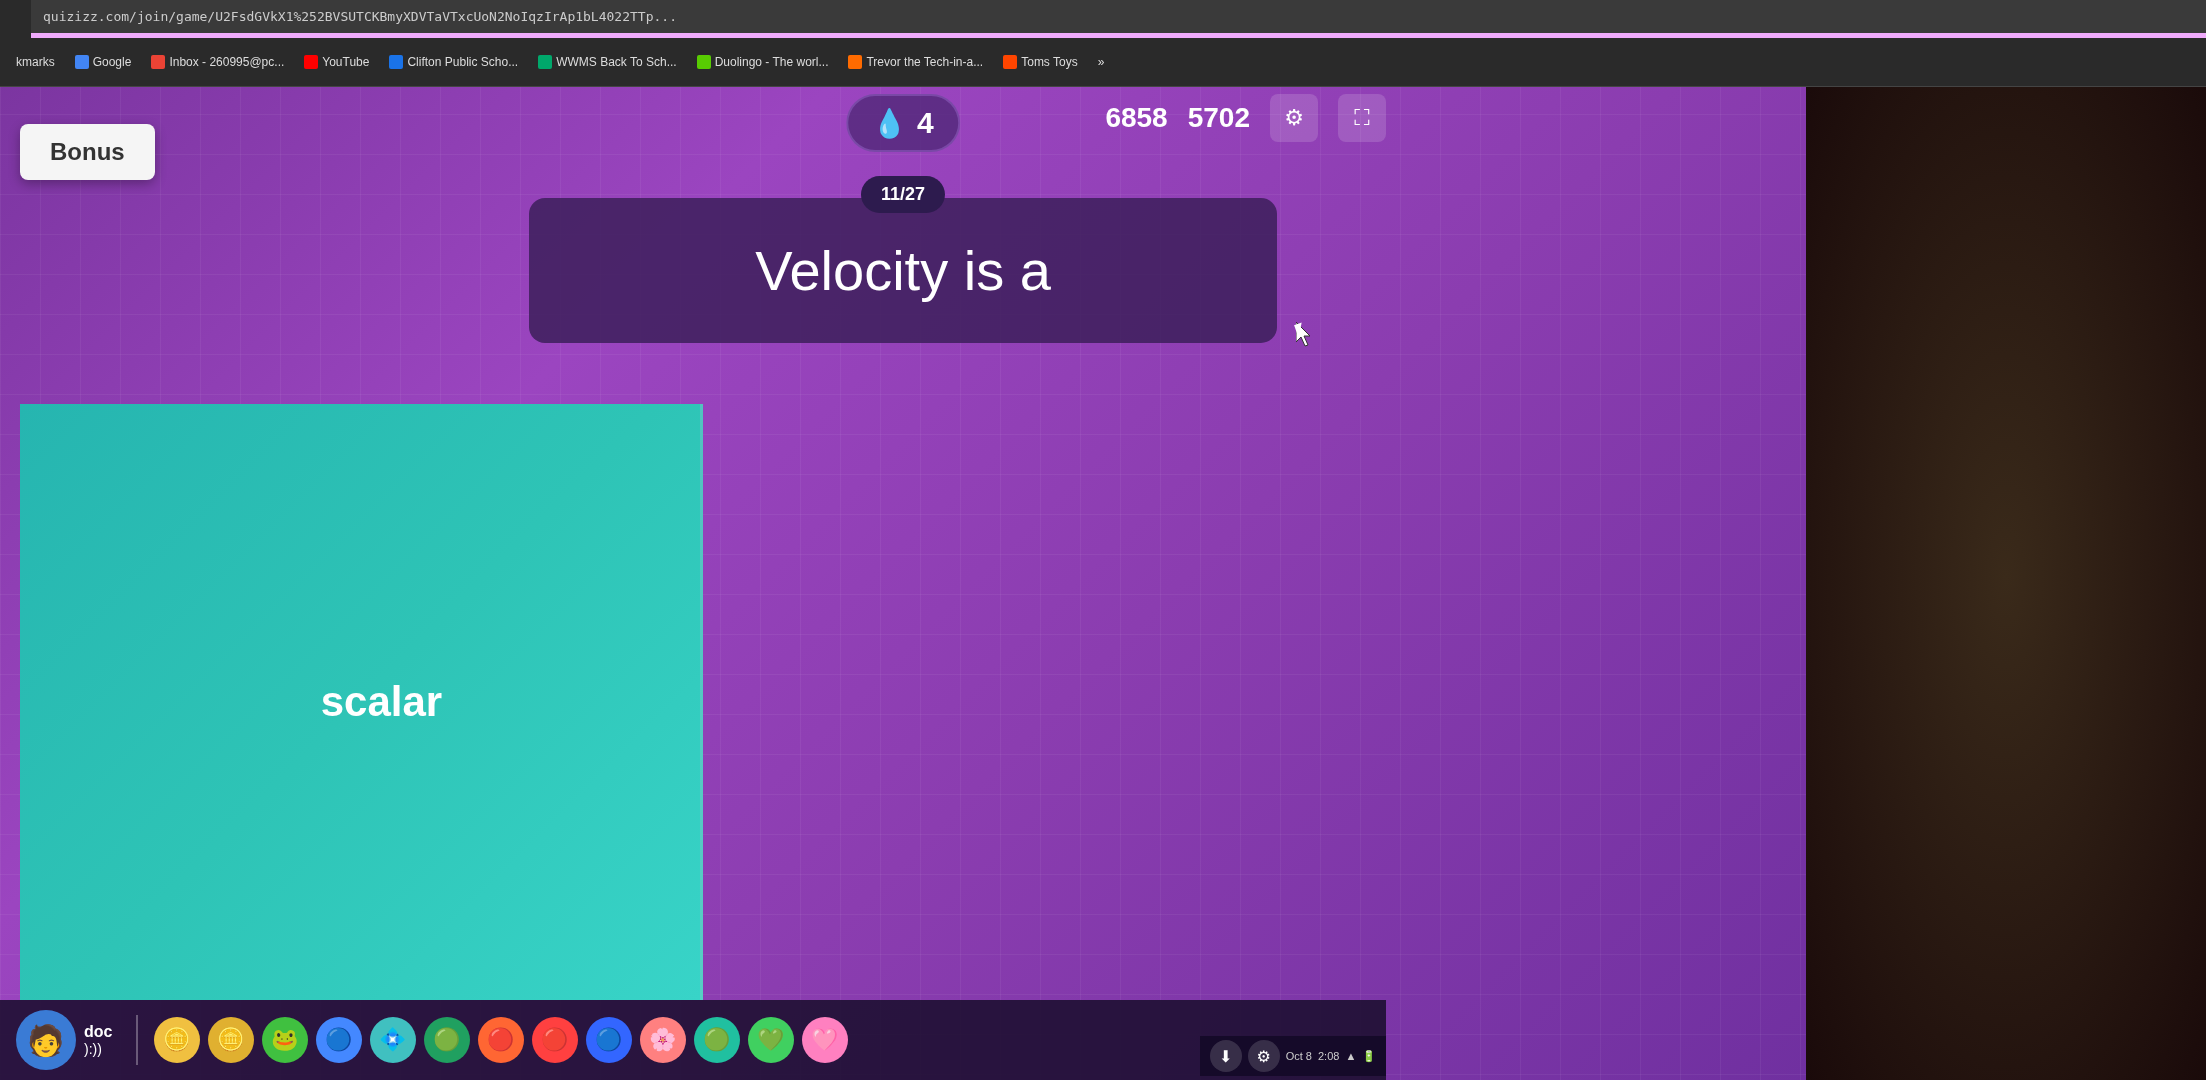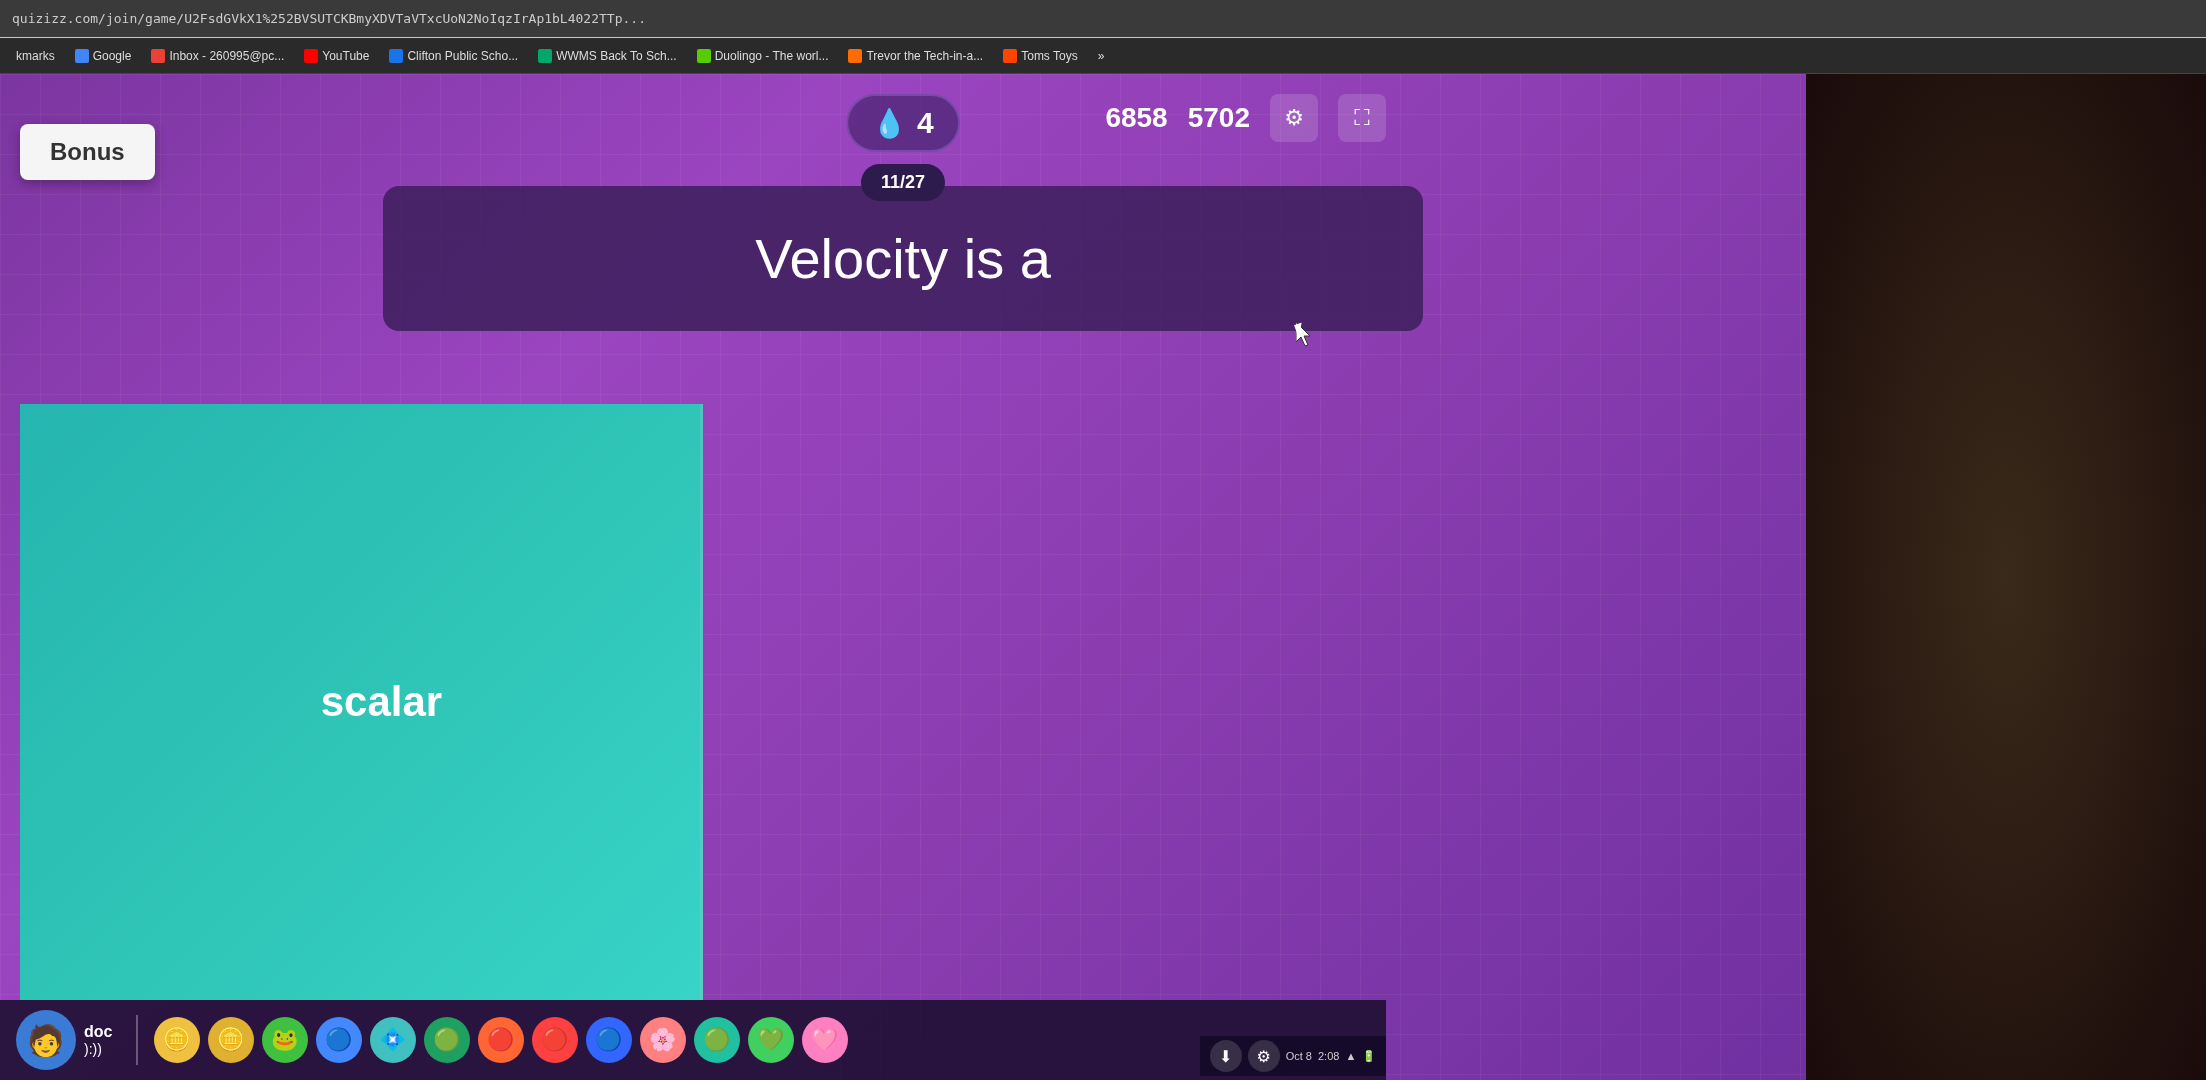--- a/index.html
+++ b/index.html
@@ -22,31 +22,32 @@
       background: #2a2a2a;
       z-index: 100;
     }
 
     .address-bar {
       height: 38px;
       background: #3a3a3a;
       display: flex;
       align-items: center;
       padding: 0 12px;
-      border-bottom: 1px solid #f0abfc;
+      border-bottom: 5px solid #f0abfc;
+      margin-left: 31px;
     }
 
     .address-bar-text {
       color: #ccc;
       font-size: 13px;
       font-family: monospace;
     }
 
     .bookmarks-bar {
-      height: 36px;
+      height: 49px;
       background: #2a2a2a;
       display: flex;
       align-items: center;
       padding: 0 8px;
       gap: 4px;
       border-bottom: 1px solid #444;
     }
 
     .bookmark-item {
       display: flex;
@@ -180,24 +181,24 @@
       display: flex;
       align-items: center;
       justify-content: center;
       font-size: 22px;
       color: white;
     }
 
     
     .question-container {
       position: absolute;
-      top: 112px;
+      top: 124px;
       left: 50%;
       transform: translateX(-50%);
-      width: 1040px;
+      width: 748px;
       z-index: 10;
     }
 
     .question-number-badge {
       position: absolute;
       top: -22px;
       left: 50%;
       transform: translateX(-50%);
       background: #2d1b4e;
       border-radius: 20px;

